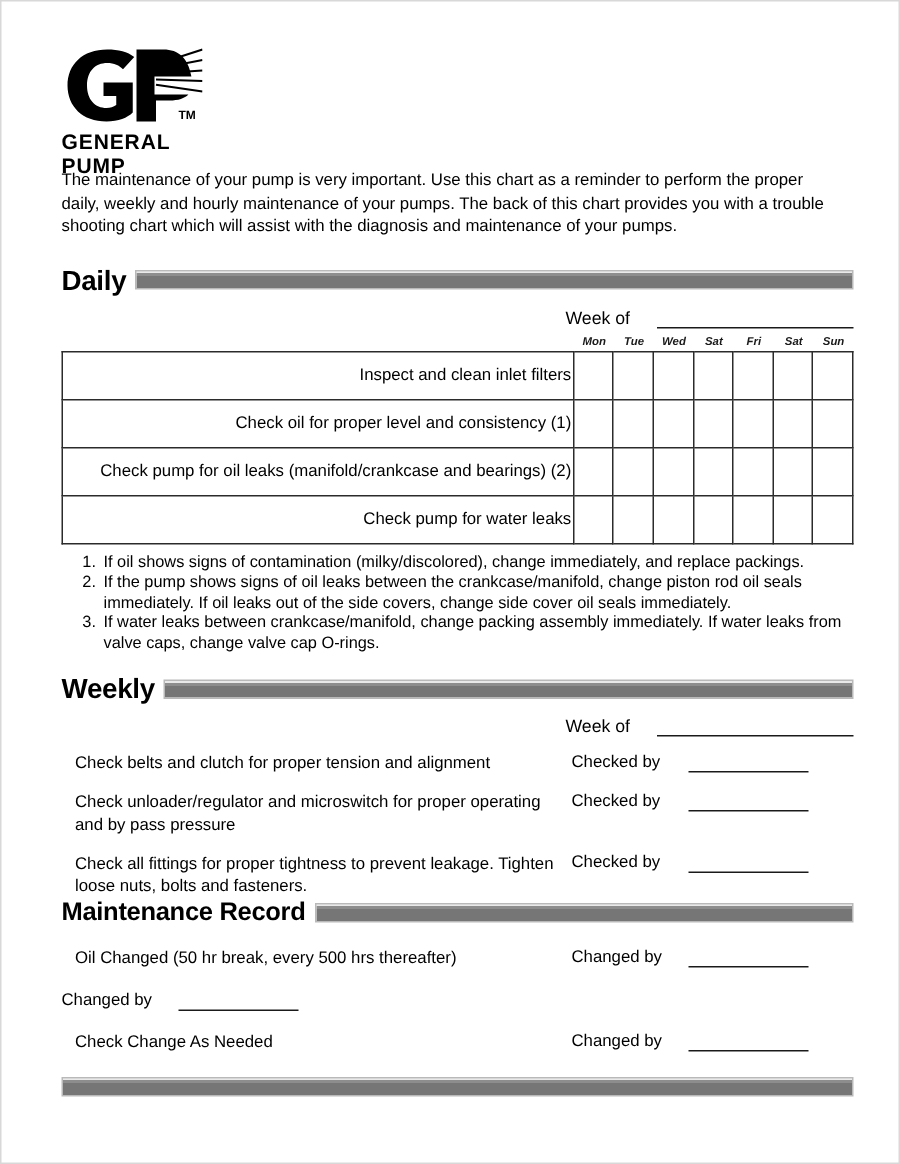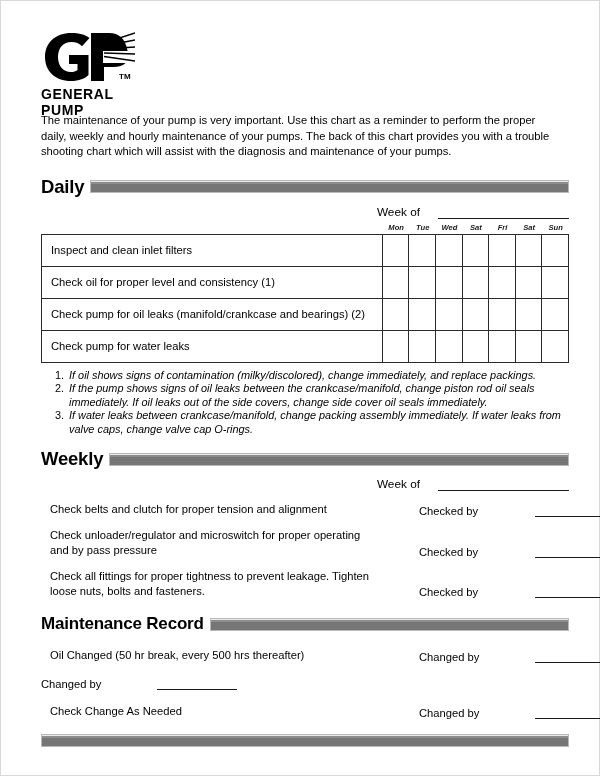--- a/index.html
+++ b/index.html
@@ -135,20 +135,21 @@
   table.daily {
     border-collapse: collapse;
     width: 528px;
     margin-top: 2px;
     table-layout: fixed;
   }
   table.daily td {
     border: 1.3px solid #2b2b2b;
     height: 32px;
     box-sizing: border-box;
+    text-align: right;
   }
   table.daily td.task {
     font-size: 11.2px;
     padding-left: 9px;
     vertical-align: middle;
   }
   table.daily td.box { width: 26.6px; }
 
   
   ol.footnotes {
@@ -160,30 +161,29 @@
   }
   ol.footnotes li {
     display: flex;
     gap: 5px;
     padding-left: 9px;
   }
   ol.footnotes li .num {
     flex: 0 0 14px;
     text-align: right;
   }
-  ol.footnotes li .txt { flex: 1 1 auto; font-style: italic; }
+  ol.footnotes li .txt { flex: 1 1 auto; }
 
   
   .wk-section { margin-top: 12px; }
 
   .entry-row {
     display: flex;
-    align-items: flex-end;
+    align-items: flex-start;
     margin-top: 11px;
-    gap: 38px;
   }
   .entry-row .desc {
     flex: 0 0 340px;
     font-size: 11.2px;
     line-height: 14.8px;
     padding-left: 9px;
     box-sizing: border-box;
   }
   .entry-row .by-label {
     flex: 0 0 78px;
@@ -192,21 +192,21 @@
   }
   .entry-row .by-rule {
     flex: 0 0 80px;
     border-bottom: 1.3px solid #1a1a1a;
     height: 12px;
   }
 
   .rec-row { margin-top: 14px; }
   .rec-row .desc { flex: 0 0 340px; }
 
-  .mt-record { margin-top: 16px; }
+  .mt-record { }
   .mt-obs { margin-top: 15px; }
 </style>
 </head>
 <body>
 
 <div class="page">
   <div class="sheet">
 
     <div class="masthead">
       <div class="logo-block">

